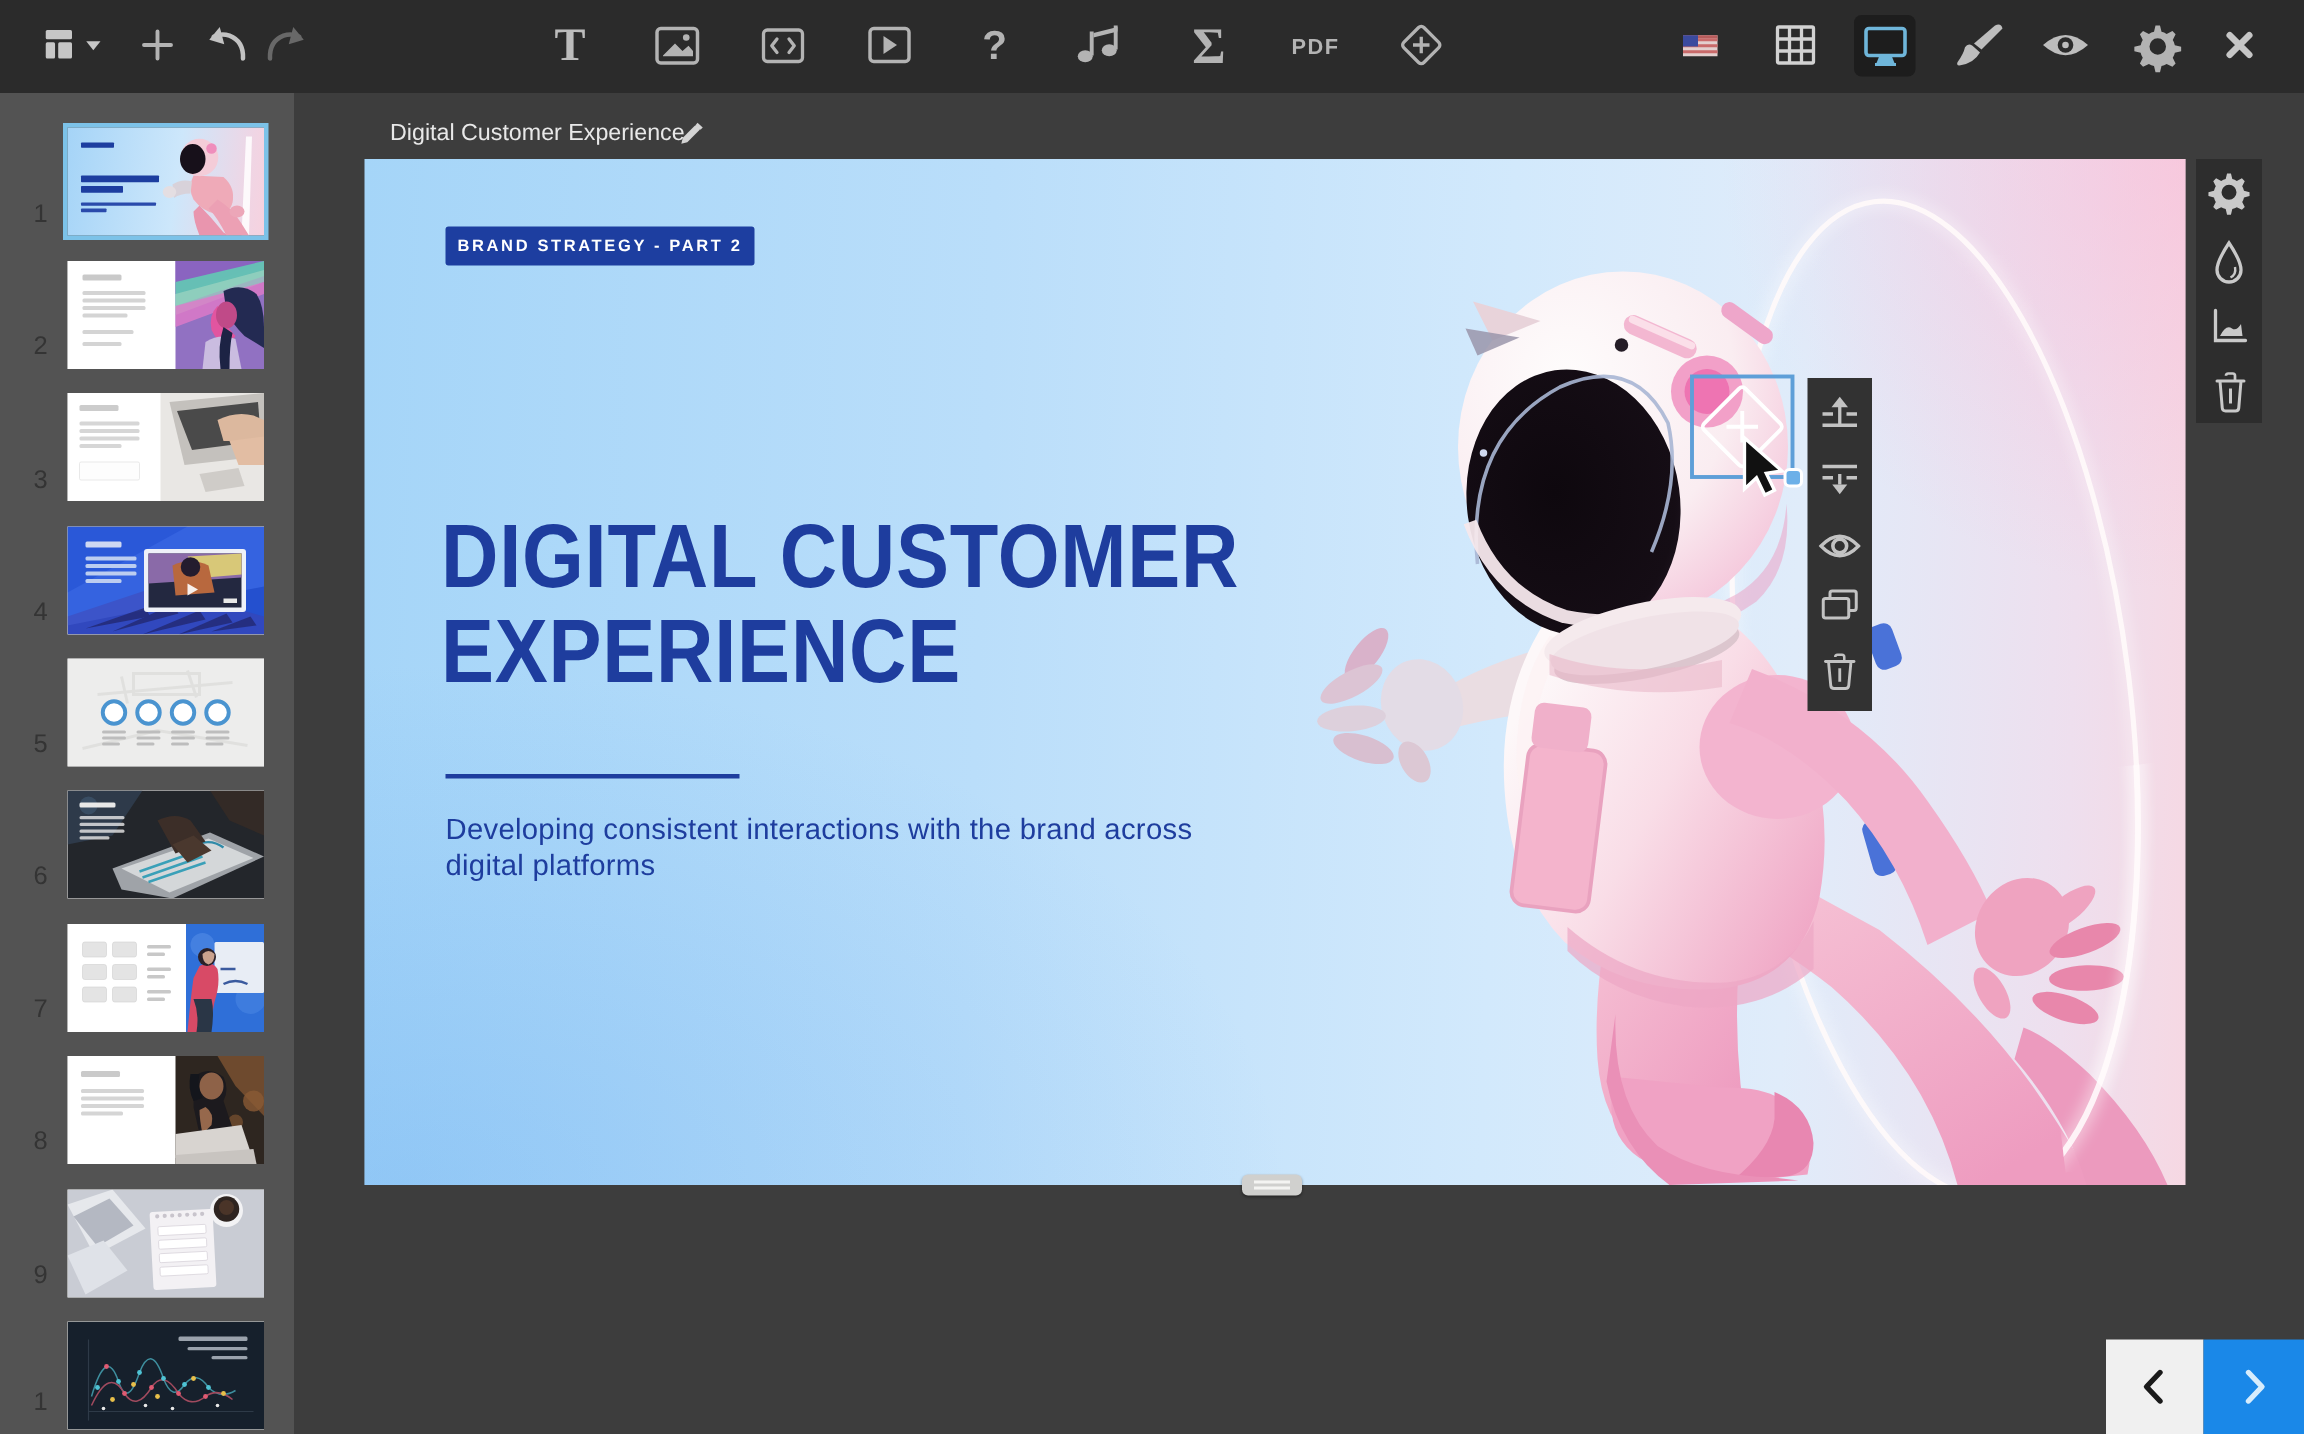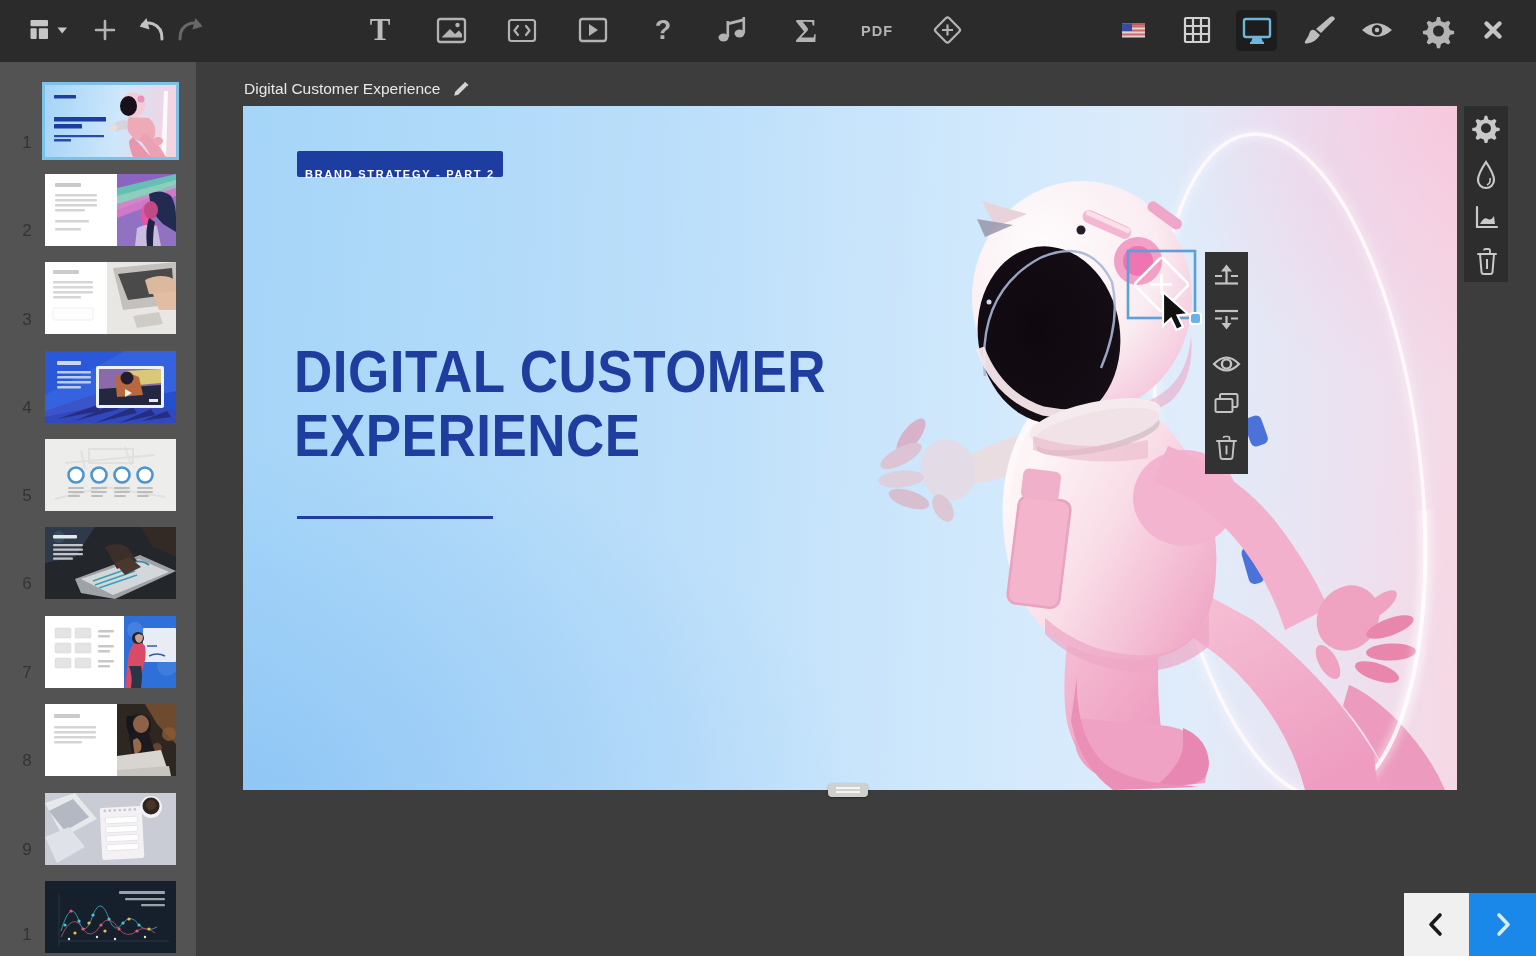--- a/index.html
+++ b/index.html
@@ -8,23 +8,23 @@
   #topbar { position:absolute; top:0; left:0; width:1536px; height:62px; background:#2b2b2b; }
   #sidebar { position:absolute; top:62px; left:0; width:196px; height:894px; background:#535353; }
   #canvas { position:absolute; top:62px; left:196px; width:1340px; height:894px; background:#3d3d3d; }
   .thumb { position:absolute; left:45px; width:131px; height:72px; background:#fff; overflow:hidden; }
   .tnum { position:absolute; width:34px; text-align:center; left:10px; color:#343434; font-size:17px; }
   #slide { position:absolute; left:47px; top:44px; width:1214px; height:684px; overflow:hidden;
     background:radial-gradient(ellipse 430px 400px at 100% 0%, rgba(250,186,214,0.55), rgba(250,186,214,0) 72%),
                radial-gradient(ellipse 950px 560px at 2% 100%, rgba(98,168,240,0.33), rgba(98,168,240,0) 62%),
                linear-gradient(92deg, #a5d5f8 0%, #badefa 34%, #d2e9fc 62%, #e0ecfa 78%, #eedfee 93%, #f6d8e3 100%);
   }
-  #slidetitle { position:absolute; left:48px; top:18px; color:#e8e8e8; font-size:15.5px;text-align:right; }
+  #slidetitle { position:absolute; left:64px; top:18px; color:#e8e8e8; font-size:15.5px;text-align:right; }
   #badge { position:absolute; left:54px; top:45px; height:26px; background:#1d3ea0; color:#fff;
-    font-size:11px; font-weight:bold; letter-spacing:1.75px; line-height:27px; padding:10px 8px; border-radius:2px; }
+    font-size:11px; font-weight:bold; letter-spacing:1.75px; line-height:27px; padding:0 8px; border-radius:2px; }
   #bigtitle { position:absolute; left:51px; top:234px; color:#1e3d9e; font-size:53px; font-weight:bold;
     line-height:55.5px; letter-spacing:0.5px; transform:scaleY(1.134); transform-origin:top left; }
   #rule { position:absolute; left:54px; top:410px; width:196px; height:3px; background:#1e3d9e; }
   #subtitle { position:absolute; left:54px; top:436px; color:#1e3d9e; font-size:19.5px; line-height:23.5px; letter-spacing:0.2px; }
   #astro { position:absolute; left:0; top:0; }
 </style>
 </head>
 <body>
 <div id="page">
   <div id="topbar">
@@ -516,20 +516,21 @@
         <path d="M 790 330 Q 840 348 905 334 L 905 352 Q 845 362 790 344 Z" fill="#e9b9c9" opacity="0.6"></path>
 
         <g clip-path="url(#frontclip)" transform="rotate(-7 1047 360)">
           <ellipse cx="1047" cy="360" rx="130" ry="334" fill="none" stroke="#ffffff" stroke-width="9" opacity="0.5" filter="url(#glow)"></ellipse>
           <ellipse cx="1047" cy="360" rx="130" ry="334" fill="none" stroke="#fffafb" stroke-width="4" opacity="0.9"></ellipse>
         </g>
       </svg>
       <div id="badge">BRAND STRATEGY - PART 2</div>
       <div id="bigtitle">DIGITAL CUSTOMER<br>EXPERIENCE</div>
       <div id="rule"></div>
+      <div id="subtitle">Developing consistent interactions with the brand across<br>digital platforms</div>
     </div>
 
     <svg style="position:absolute; left:256px; top:19px;" width="17" height="17" viewBox="0 0 17 17">
       <path d="M 2.2 14.8 L 3.2 10.8 L 11 3 Q 12.5 1.5 14 3 Q 15.5 4.5 14 6 L 6.2 13.8 Z" fill="#d4d4d4"></path>
       <path d="M 15 5.5 L 16.5 4 L 13 0.8 L 11.8 2.3 Z" fill="#d4d4d4"></path>
     </svg>
 
     <div style="position:absolute; left:1268px; top:44px; width:44px; height:176px; background:#2d2d2d;">
       <svg width="44" height="176" viewBox="0 0 44 176" fill="none" stroke="#c9c9c9">
         <g fill="#c9c9c9" stroke="none">

